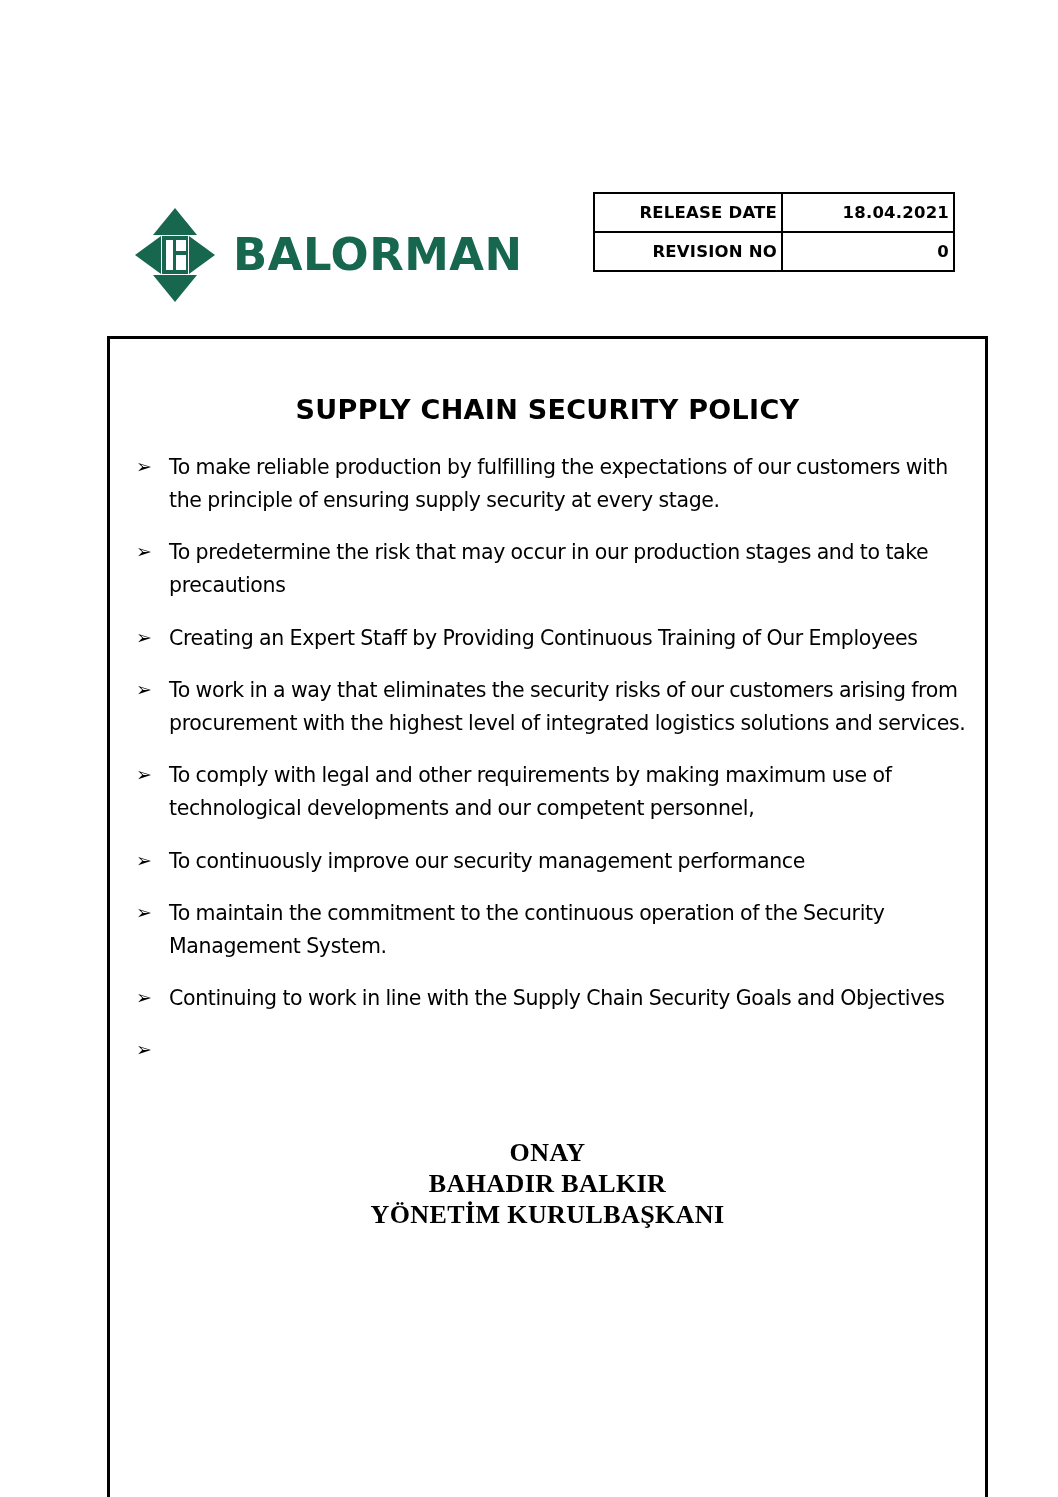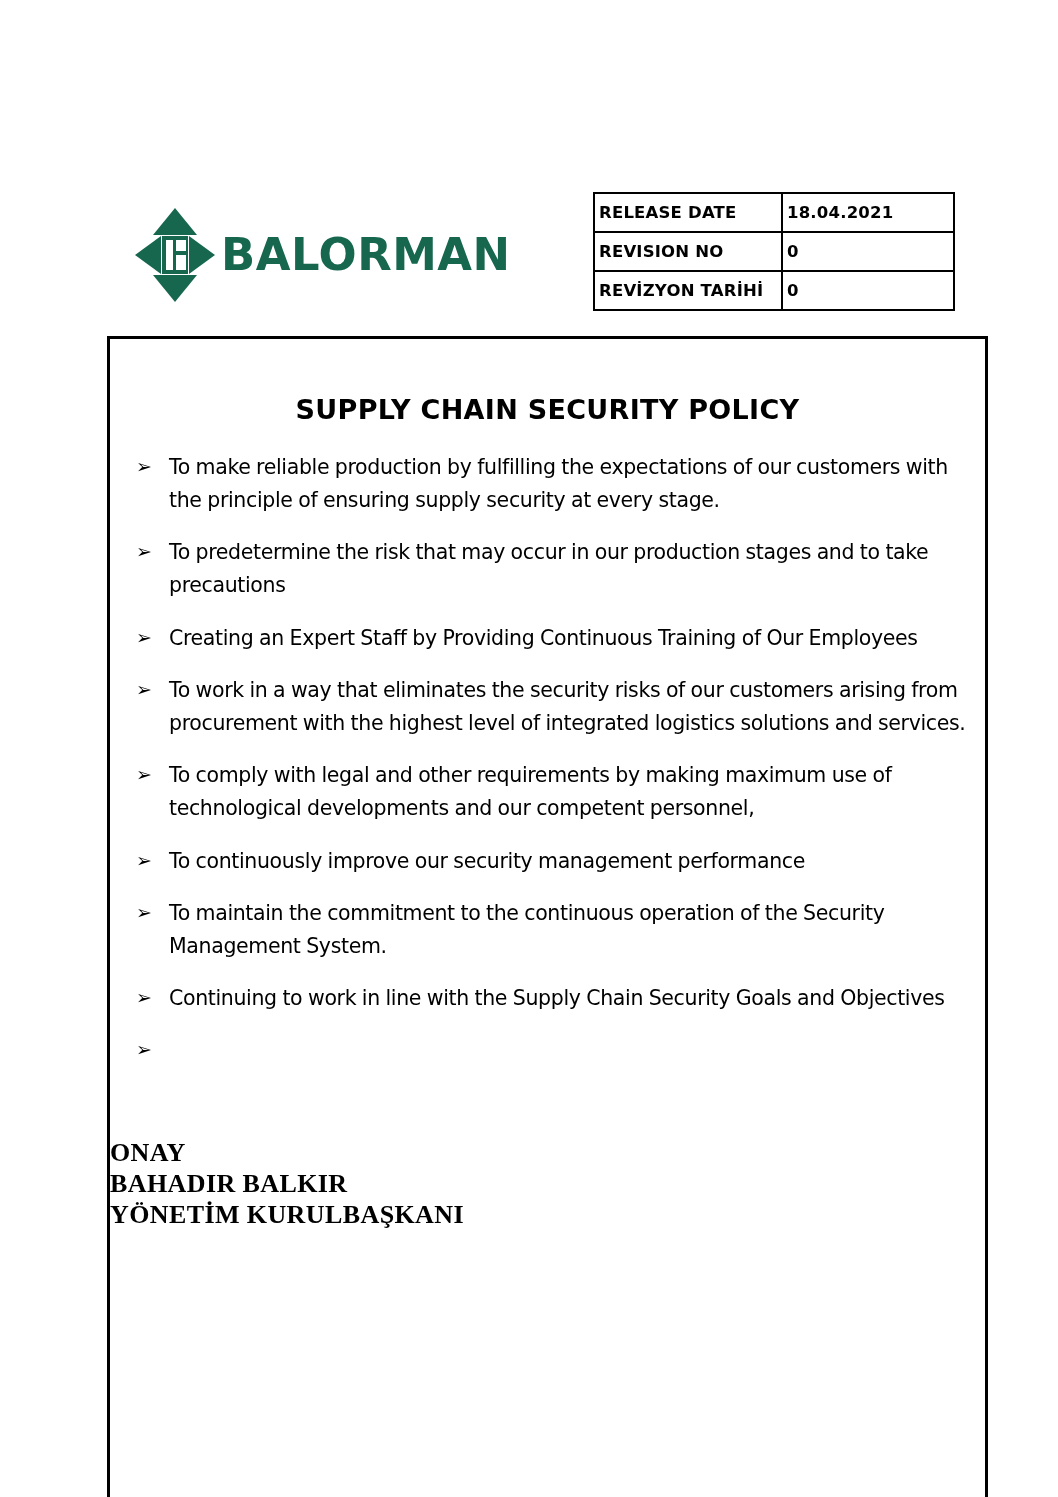--- a/index.html
+++ b/index.html
@@ -25,21 +25,21 @@
     height: 336px;
   }
 
   
   #logo-block {
     position: absolute;
     left: 133px;
     top: 205px;
     display: flex;
     align-items: center;
-    gap: 4px;
+    gap: 16px;
   }
   #logo-mark {
     width: 84px;
     height: 100px;
     position: relative;
     flex: none;
   }
   #logo-mark svg { display: block; }
   #logo-wordmark {
     font-family: "DejaVu Sans", sans-serif;
@@ -59,21 +59,21 @@
     left: 593px;
     top: 192px;
     width: 340px;
     border-collapse: collapse;
     table-layout: fixed;
   }
   #revision-table td {
     border: 2px solid #000000;
     height: 37px;
     padding: 0 4px;
-    text-align: left;
+    text-align: right;
     vertical-align: middle;
     font-family: "DejaVu Sans", sans-serif;
     font-weight: 700;
     font-size: 16.5px;
     letter-spacing: 0.2px;
     white-space: nowrap;
   }
   #revision-table td.label-cell { width: 178px; }
   #revision-table td.value-cell { width: 162px; }
 
@@ -133,21 +133,21 @@
     font-size: 19px;
     line-height: 1.62;
   }
 
   
   #signature-block {
     position: absolute;
     left: 0;
     right: 0;
     top: 798px;
-    text-align: left;
+    text-align: center;
     font-family: "Liberation Serif", "DejaVu Serif", serif;
     font-weight: 700;
     font-size: 26px;
     line-height: 1.2;
     letter-spacing: 0.4px;
   }
   #signature-block .sig-line { display: block; white-space: nowrap; }
 </style>
 </head>
 <body>
@@ -178,24 +178,20 @@
   <table id="revision-table">
     <tbody>
       <tr>
         <td class="label-cell">RELEASE DATE</td>
         <td class="value-cell">18.04.2021</td>
       </tr>
       <tr>
         <td class="label-cell">REVISION NO</td>
         <td class="value-cell">0</td>
       </tr>
-      <tr>
-        <td class="label-cell">REVİZYON TARİHİ</td>
-        <td class="value-cell">0</td>
-      </tr>
     </tbody>
   </table>
 
 </div>
 
 <div id="policy-box">
   <div id="policy-inner">
 
     <h1 id="policy-title">SUPPLY CHAIN SECURITY POLICY</h1>
 

